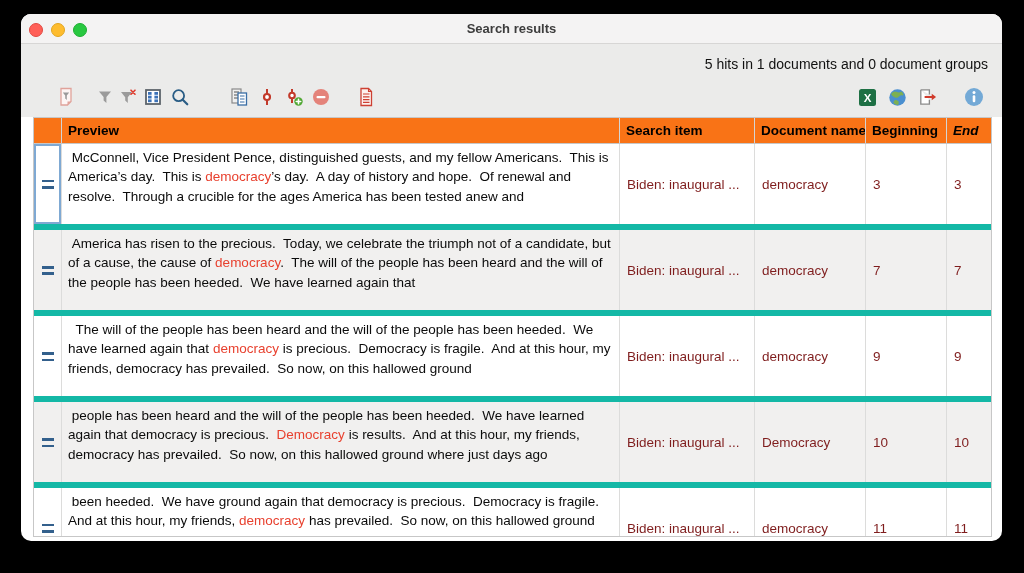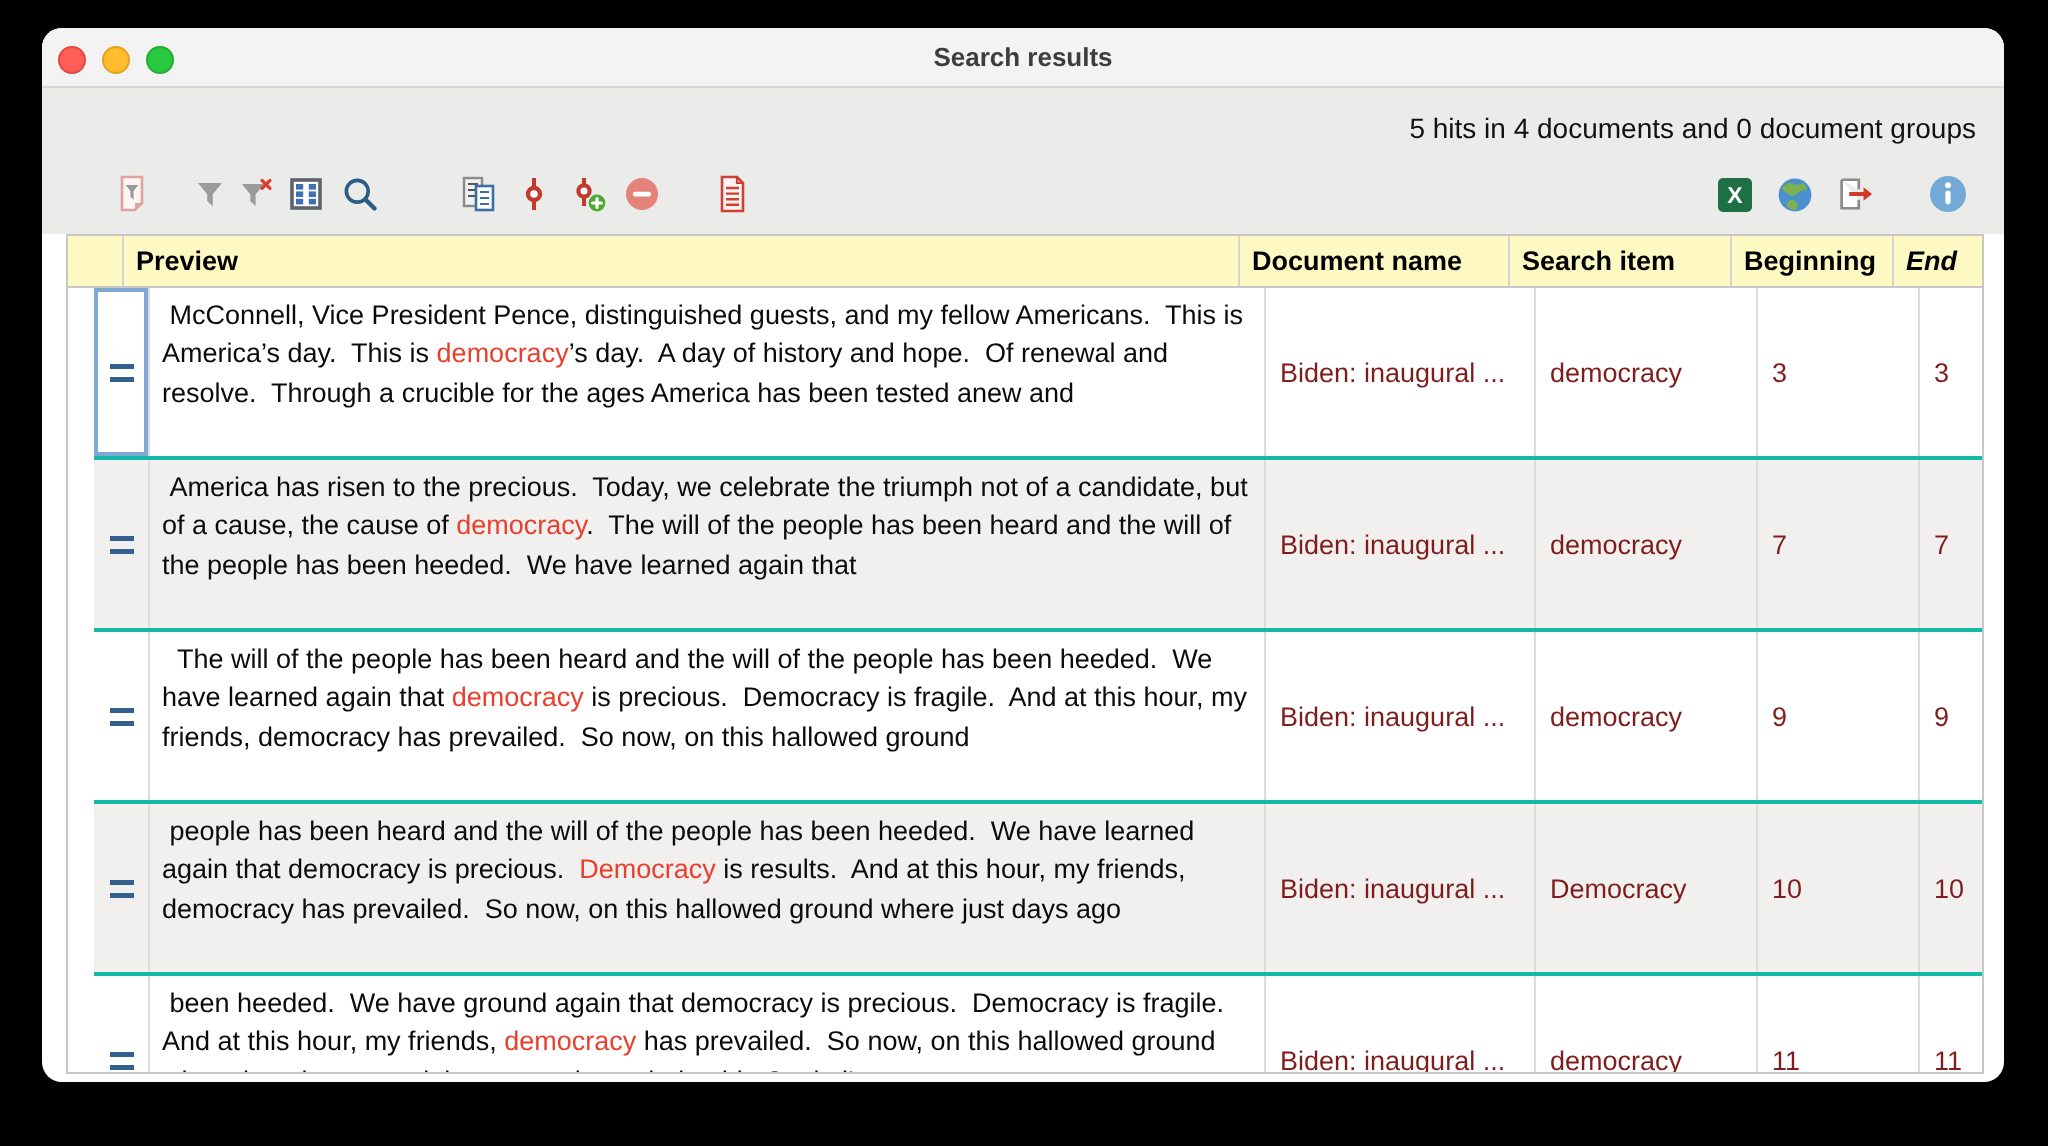--- a/index.html
+++ b/index.html
@@ -17,24 +17,24 @@
   .tl.green{background:#28c840;border:.5px solid #1eae32;}
   .hits{margin-top:12px;padding-right:14px;text-align:right;font-size:14px;color:#111;}
   .toolbar{display:flex;align-items:center;height:24px;margin-top:13px;padding:0 18px 0 35px;}
   .tbtn{width:20px;height:22px;display:flex;align-items:center;justify-content:center;flex:0 0 auto;}
   .sp{flex:1;}
   .mr19{margin-right:19px}.mr3{margin-right:3px}.mr5{margin-right:5px}.mr7{margin-right:7px}
   .mr39{margin-right:39px}.mr8{margin-right:8px}.mr25{margin-right:25px}
   .mr10{margin-right:10px}.mr27{margin-right:27px}
   
   .table{position:absolute;left:12px;top:103px;width:959px;height:420px;background:#fff;border:1px solid #c7c7c7;box-sizing:border-box;overflow:hidden;}
-  .thead{display:grid;grid-template-columns:28px 558px 135px 111px 81px 1fr;height:26px;background:#fef9c3;border-bottom:1px solid #c7c7c7;box-sizing:border-box;}
+  .thead{display:grid;grid-template-columns:28px 558px 135px 111px 81px 1fr;height:26px;background:#f97316;border-bottom:1px solid #c7c7c7;box-sizing:border-box;}
   .th{font-size:13.5px;font-weight:bold;color:#000;padding:5px 0 0 6px;border-right:1px solid #d4d4d4;box-sizing:border-box;overflow:hidden;white-space:nowrap;}
   .th:last-child{border-right:none;font-style:italic;}
-  .tr{display:grid;grid-template-columns:28px 558px 135px 111px 81px 1fr;height:86px;border-bottom:2px solid #14b8a6;background:#fff;box-sizing:border-box;margin-left:13px;}
+  .tr{display:grid;grid-template-columns:28px 558px 135px 111px 81px 1fr;height:86px;border-bottom:6px solid #14b8a6;background:#fff;box-sizing:border-box;}
   .tr:nth-child(even){background:#f1f0ef;}
   .td{border-right:1px solid #dcdcdb;box-sizing:border-box;overflow:hidden;}
   .td:last-child{border-right:none;}
   .cell-icon{display:flex;align-items:center;justify-content:center;}
   .cell-icon.selected{box-shadow:inset 0 0 0 2px #7fa9d3;background:#fff;}
   .eq{width:12px;height:9px;background:linear-gradient(to bottom,#33608c 0 2.5px,transparent 2.5px 6.5px,#33608c 6.5px 9px);}
   .cell-preview{padding:4px 8px 0 6px;font-size:13.5px;line-height:19.4px;color:#0b0b0b;white-space:pre-wrap;}
   .hl{color:var(--hl,#e8402e);}
   .cell-doc,.cell-search,.cell-begin,.cell-end{display:flex;align-items:center;padding-left:7px;font-size:13.5px;color:#7f1d1d;white-space:nowrap;}
 </style>
@@ -47,21 +47,21 @@
     <div class="topband">
       <div class="titlebar">
         <div class="traffic">
           <span class="tl red"></span>
           <span class="tl yellow"></span>
           <span class="tl green"></span>
         </div>
         <div class="title">Search results</div>
       </div>
 
-      <div class="hits">5 hits in 4 documents and 0 document groups</div>
+      <div class="hits">5 hits in 1 documents and 0 document groups</div>
 
       <div class="toolbar">
         <div class="tbtn mr19">
           <svg width="20" height="20" viewBox="0 0 20 20">
             <path d="M5 1.5 h10 v13 l-3.5 3.5 h-6.5 z" fill="#fdf5f4" stroke="#e0a29a" stroke-width="1.3"></path>
             <path d="M15 14.5 l-3.5 3.5 v-3.5 z" fill="#e0a29a"></path>
             <path d="M6.8 5.5 h6.4 l-2.4 3 v4.4 l-1.6 -1.5 v-2.9 z" fill="#9a9a9a"></path>
           </svg>
         </div>
         <div class="tbtn mr3">
@@ -155,22 +155,22 @@
             <rect x="8.7" y="8.2" width="2.6" height="7" rx="1.2" fill="#ffffff"></rect>
           </svg>
         </div>
       </div>
     </div>
 
     <div class="table">
       <div class="thead">
         <div class="th"></div>
         <div class="th">Preview</div>
+        <div class="th">Search item</div>
         <div class="th">Document name</div>
-        <div class="th">Search item</div>
         <div class="th">Beginning</div>
         <div class="th">End</div>
       </div>
       <div class="tbody" id="rows">
   <div class="tr">
     <div class="td cell-icon selected">
       <span class="eq"></span>
     </div>
     <div class="td cell-preview"><span> McConnell, Vice President Pence, distinguished guests, and my fellow Americans.  This is America’s day.  This is </span><span class="hl">democracy</span><span>’s day.  A day of history and hope.  Of renewal and resolve.  Through a crucible for the ages America has been tested anew and</span></div>
     <div class="td cell-doc">Biden: inaugural ...</div>

